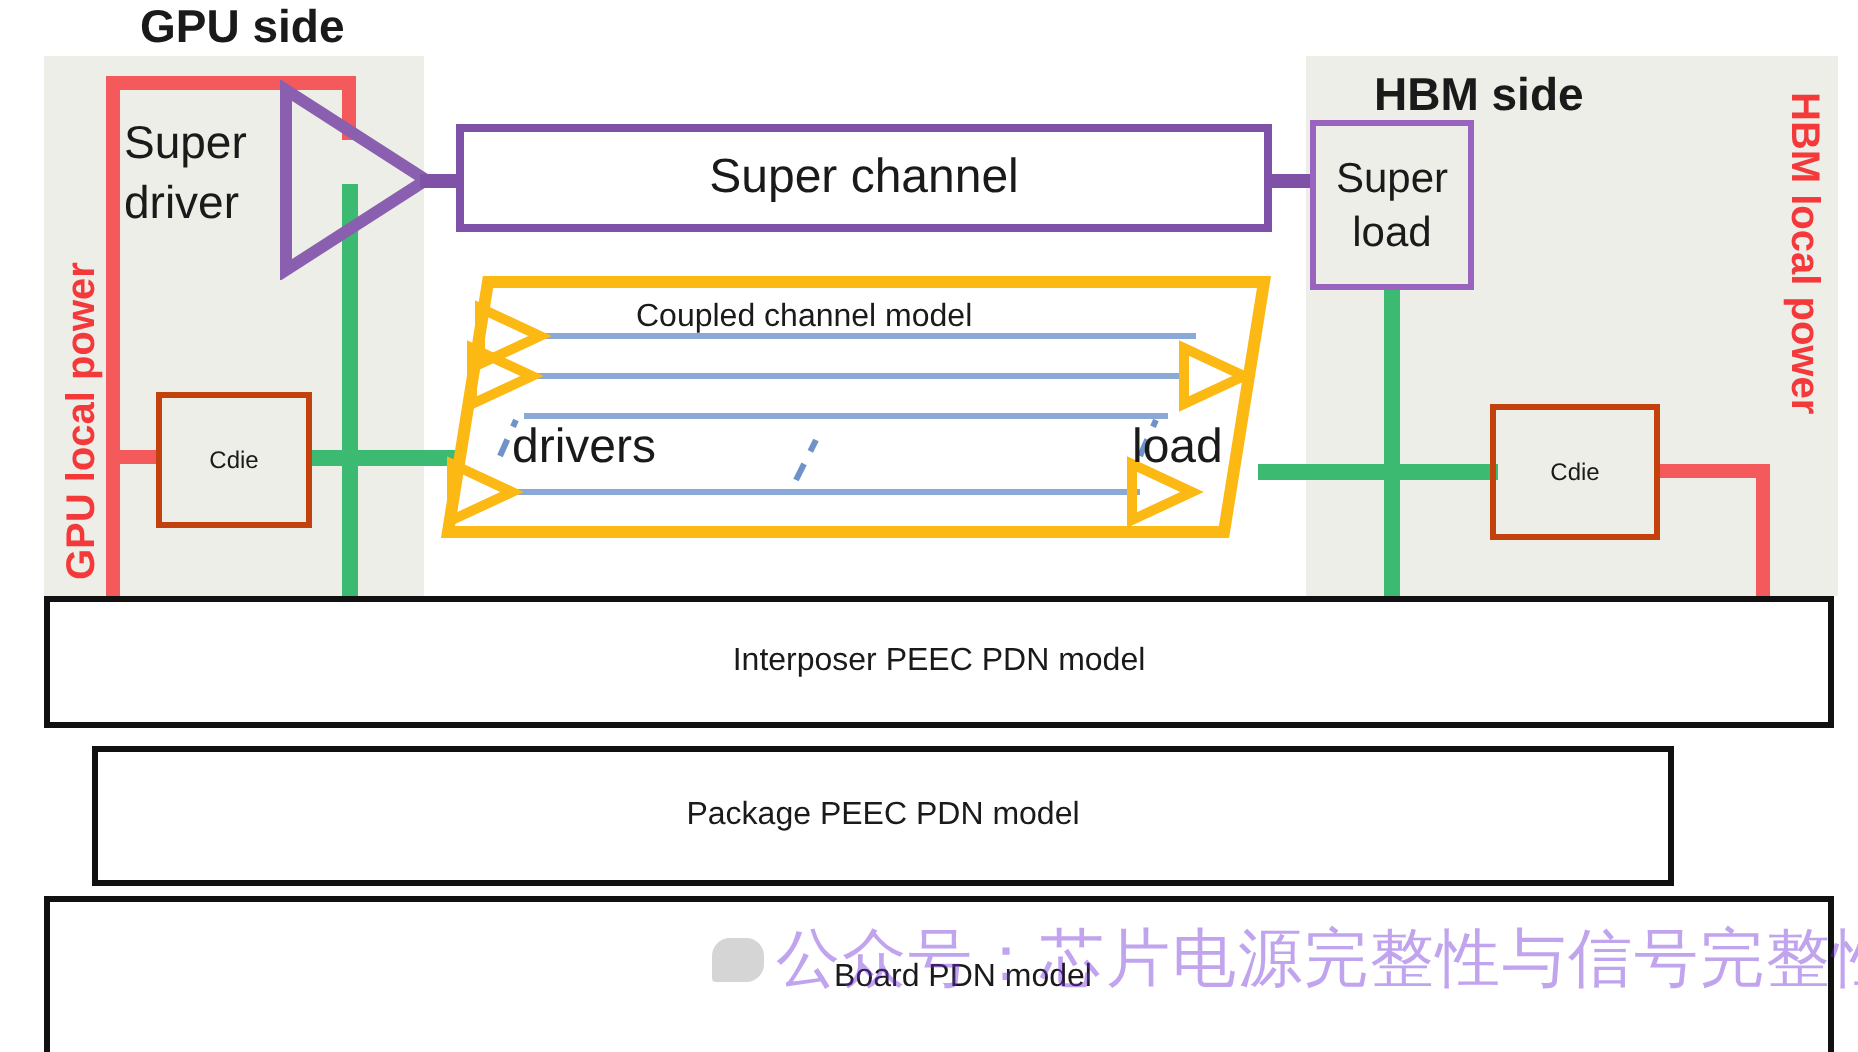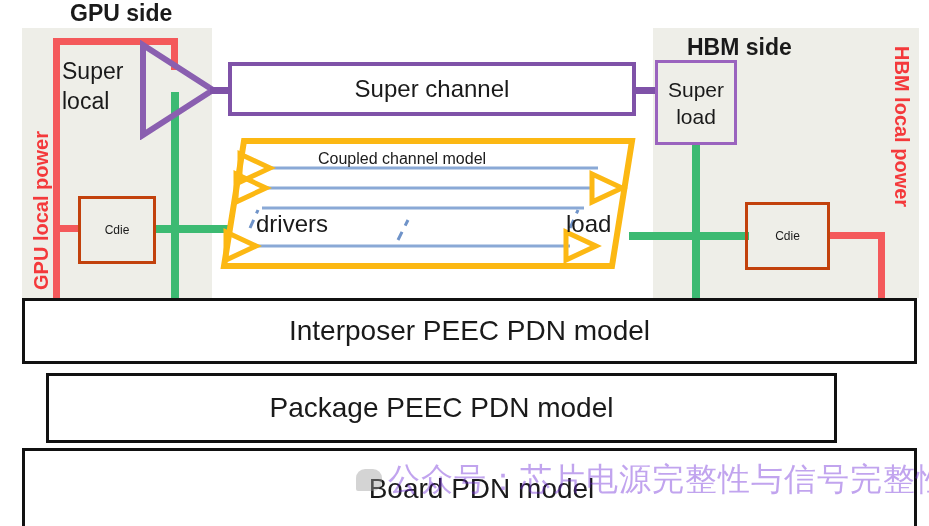--- a/index.html
+++ b/index.html
@@ -104,21 +104,21 @@
 
   
   .pdn-box {
     position: absolute;
     box-sizing: border-box;
     border: 3px solid #111111;
     background: #ffffff;
     display: flex;
     align-items: center;
     justify-content: center;
-    font-size: 28px;
+    font-size: 16px;
     color: #1a1a1a;
   }
   #pdn-interposer { left: 22px; top: 298px; width: 895px; height: 66px; }
   #pdn-package    { left: 22px; top: 373px; width: 791px; height: 70px; margin-left: 24px; }
   #pdn-board      { left: 22px; top: 448px; width: 895px; height: 82px; padding-left: 24px; }
 
   
   #coupled-svg { position: absolute; left: 218px; top: 136px; }
 
   #coupled-title {
@@ -190,21 +190,21 @@
   <div class="ln red" style="left:53px; top:225px; width:28px; height:7px;"></div>
 
   <div class="ln green" style="left:171px; top:92px; width:8px; height:207px;"></div>
   <div class="ln green" style="left:153px; top:225px; width:90px; height:8px;"></div>
 
   <svg id="driver-tri-svg" width="80" height="100" viewBox="0 0 80 100">
     <polygon points="5,5 75,50 5,95" fill="none" stroke="#8a5fb0" stroke-width="6" stroke-linejoin="miter"></polygon>
   </svg>
   <div id="super-driver-label">
     <div>Super</div>
-      <div>local</div>
+      <div>driver</div>
   </div>
 
   <div class="ln purple" style="left:210px; top:87px; width:22px; height:7px;"></div>
 
   <div id="super-channel-box" class="box">Super channel</div>
 
   <div class="ln purple" style="left:634px; top:87px; width:23px; height:7px;"></div>
 
   <div id="super-load-box" class="box">
     <span>Super</span>

